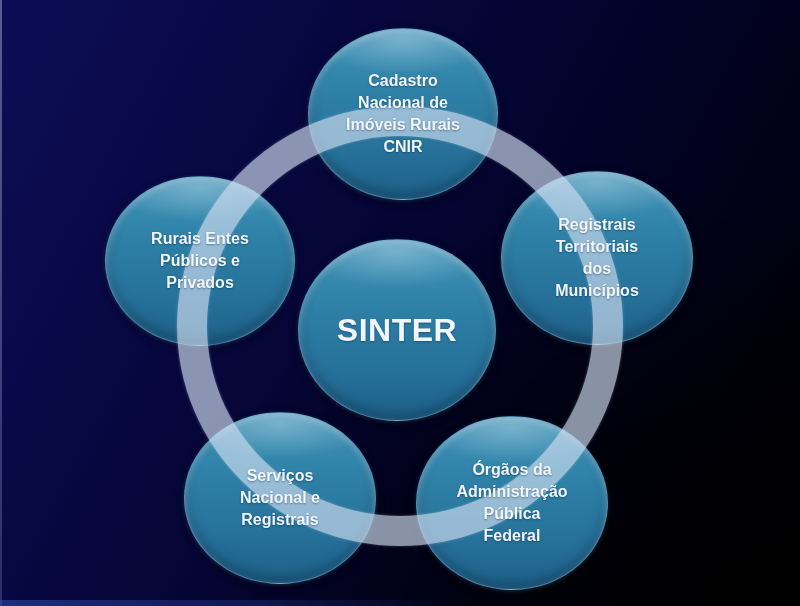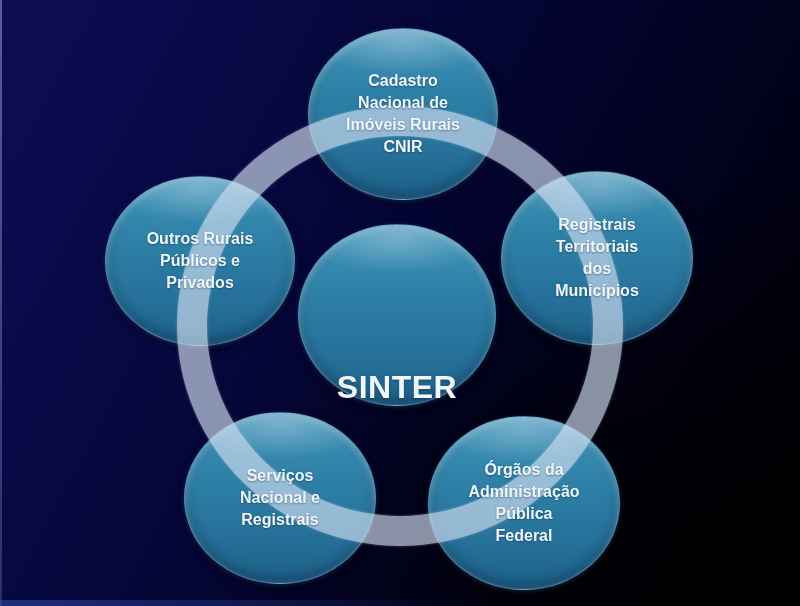--- a/index.html
+++ b/index.html
@@ -90,38 +90,38 @@
 CNIR</span>
   </div>
 
   <div class="node" style="left:501px; top:171px; width:190px; height:172px;">
     <span class="label">Registrais
 Territoriais
 dos
 Municípios</span>
   </div>
 
-  <div class="node" style="left:428px; top:416px; width:190px; height:172px;">
+  <div class="node" style="left:416px; top:416px; width:190px; height:172px;">
     <span class="label">Órgãos da
 Administração
 Pública
 Federal</span>
   </div>
 
   <div class="node" style="left:184px; top:412px; width:190px; height:170px;">
     <span class="label">Serviços
 Nacional e
 Registrais</span>
   </div>
 
   <div class="node" style="left:105px; top:176px; width:188px; height:168px;">
-    <span class="label">Outros Rurais
+    <span class="label">Rurais Entes
 Públicos e
 Privados</span>
   </div>
 
   <div class="ring"></div>
 
-  <div class="node center" style="left:298px; top:224px; width:196px; height:180px;align-items:flex-end;">
+  <div class="node center" style="left:298px; top:239px; width:196px; height:180px;">
     <span class="label">SINTER</span>
   </div>
 
 </div>
 
 </body></html>

